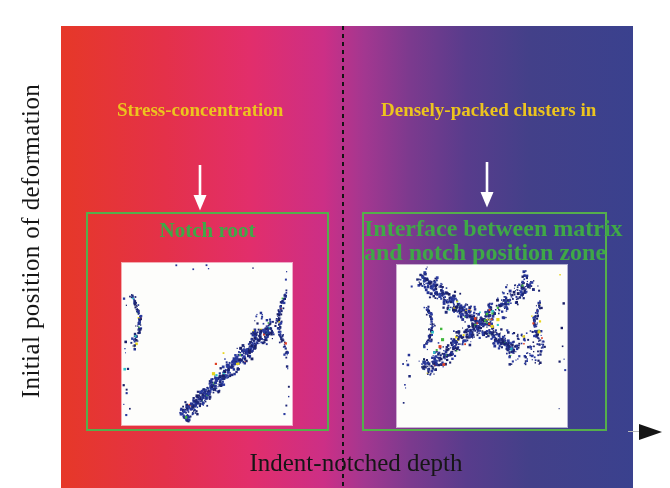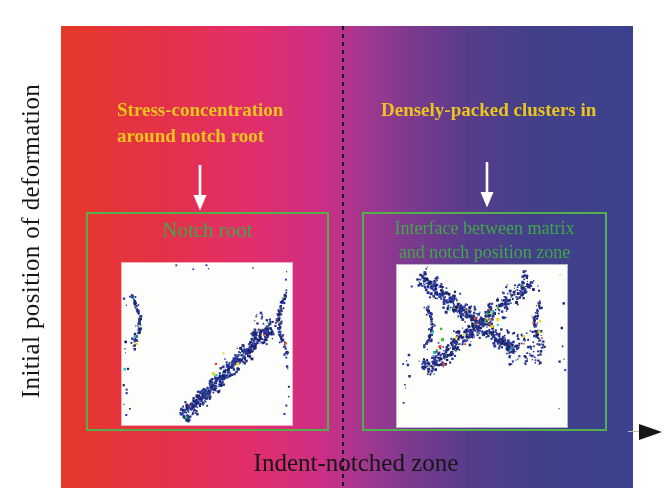--- a/index.html
+++ b/index.html
@@ -31,24 +31,24 @@
   .heading-right{left:320px;top:71px;}
   .arrow-down{position:absolute;width:16px;height:46px;}
   .arrow-down-left{left:131px;top:139px;}
   .arrow-down-right{left:418px;top:136px;}
   .gbox{
     position:absolute;border:2px solid var(--c-green-border);
   }
   .gbox-left{left:25px;top:186px;width:239px;height:215px;}
   .gbox-right{left:301px;top:186px;width:241px;height:215px;}
   .gbox-title{
-    text-align:center;font-weight:normal;color:var(--c-green-text);
+    text-align:center;font-weight:bold;color:var(--c-green-text);
     font-size:21px;line-height:24px;margin-top:4px;white-space:nowrap;
   }
-  .gbox-title-2line{font-size:18px;line-height:24px;margin-top:2px;}
+  .gbox-title-2line{font-size:24px;line-height:24px;margin-top:2px;}
   .inset{
     position:absolute;background:#fdfdfb;box-shadow:0 0 0 1px rgba(255,255,255,.6);
   }
   .inset-left{left:61px;top:237px;width:170px;height:162px;}
   .inset-right{left:336px;top:239px;width:170px;height:162px;}
   .axis-connector{
     position:absolute;left:628px;top:431px;width:16px;height:1px;background:#b9b9b9;
   }
   .x-arrowhead{
     position:absolute;left:639px;top:424px;width:0;height:0;
@@ -62,21 +62,20 @@
 <div class="fig">
 
   <div class="y-label">Initial position of deformation</div>
 
   <div class="panel" style="background: linear-gradient(90deg, rgb(230, 56, 40) 0%, rgb(228, 49, 73) 18%, rgb(226, 46, 107) 33%, rgb(204, 47, 134) 46%, rgb(163, 55, 144) 53%, rgb(124, 58, 142) 61%, rgb(88, 60, 140) 71%, rgb(67, 64, 137) 82%, rgb(58, 65, 142) 100%);">
 
     <div class="divider"></div>
 
     <div class="heading heading-left">
       <div>Stress-concentration</div>
-      <div>around notch root</div>
     </div>
 
     <div class="heading heading-right">
       <div>Densely-packed clusters in</div>
     </div>
 
     <svg class="arrow-down arrow-down-left" viewBox="0 0 16 46">
       <rect x="6.7" y="0" width="2.6" height="31" fill="#ffffff"></rect>
       <polygon points="1.5,30 14.5,30 8,45.5" fill="#ffffff"></polygon>
     </svg>
@@ -2089,15 +2088,15 @@
           <rect x="161.6" y="143.1" width="1.1" height="1.1" fill="#1e2878"></rect>
           <rect x="165.5" y="37.2" width="2.4" height="2.4" fill="#1a2068"></rect>
         </svg>
     </div>
 
   </div>
 
   <div class="axis-connector"></div>
   <div class="x-arrowhead"></div>
 
-  <div class="x-label">Indent-notched zone</div>
+  <div class="x-label">Indent-notched depth</div>
 
 </div>
 
 </body></html>

